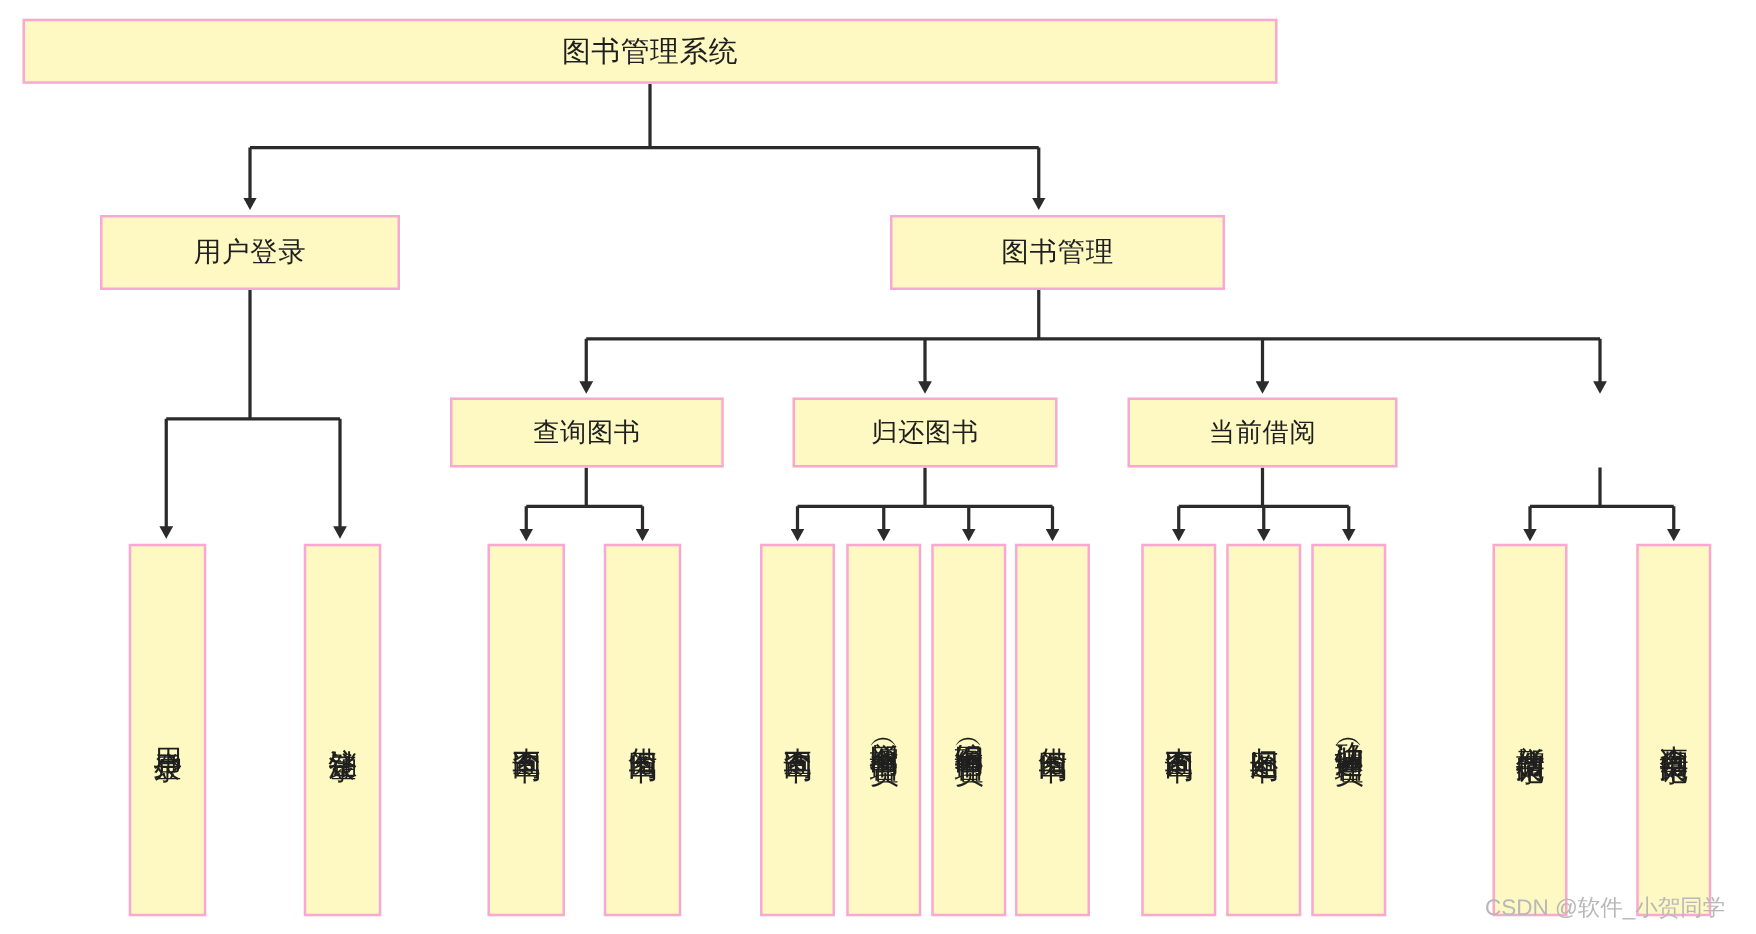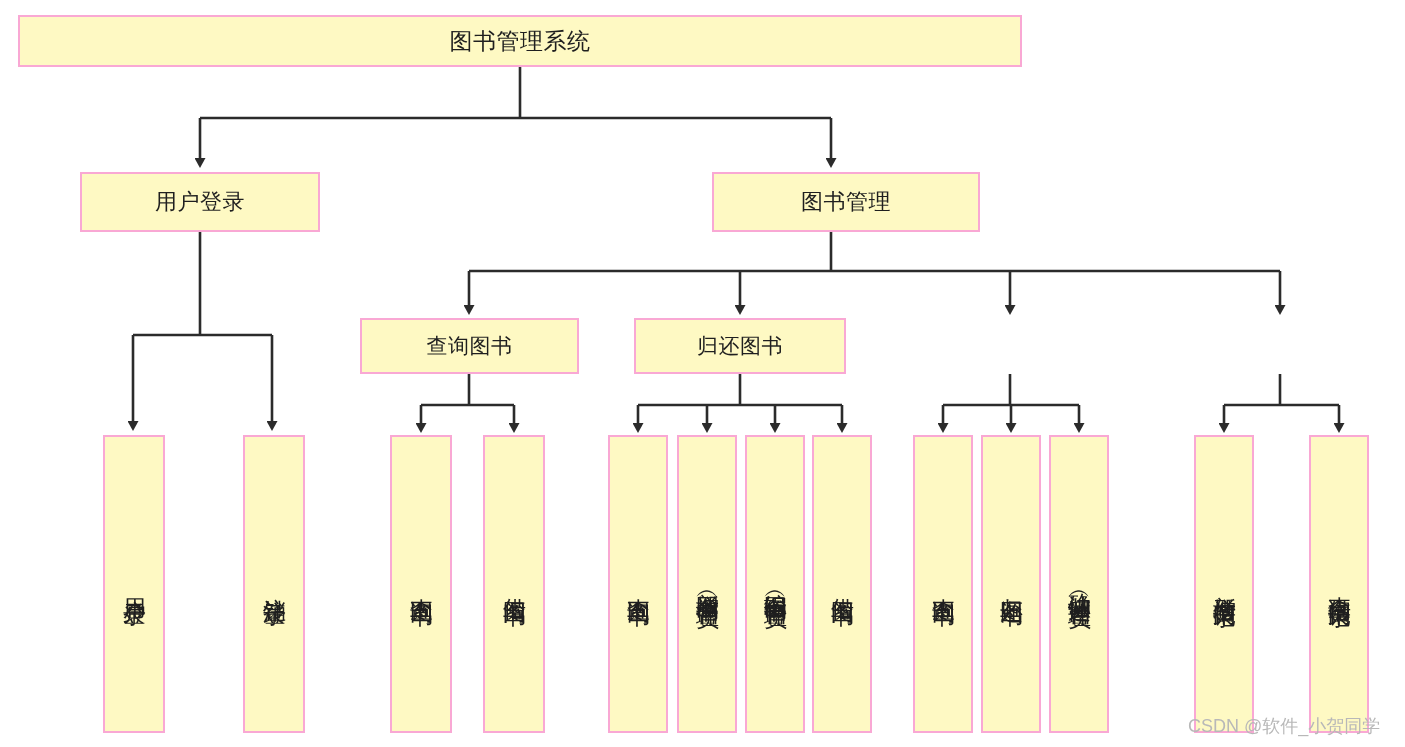--- a/index.html
+++ b/index.html
@@ -131,20 +131,23 @@
   <div class="node node-l2" style="left:712px; top:172px; width:268px; height:60px;">
     <span class="lbl">图书管理</span>
   </div>
 
   <div class="node node-l3" style="left:360px; top:318px; width:219px; height:56px;">
     <span class="lbl">查询图书</span>
   </div>
   <div class="node node-l3" style="left:634px; top:318px; width:212px; height:56px;">
     <span class="lbl">归还图书</span>
   </div>
+  <div class="node node-l3" style="left:902px; top:318px; width:216px; height:56px;">
+    <span class="lbl">当前借阅</span>
+  </div>
 
   <div class="node node-leaf" style="left:103px; top:435px; width:62px; height:298px;">
     <span class="lbl">用户登录</span>
   </div>
   <div class="node node-leaf" style="left:243px; top:435px; width:62px; height:298px;">
     <span class="lbl">注销登录</span>
   </div>
 
   <div class="node node-leaf" style="left:390px; top:435px; width:62px; height:298px;">
     <span class="lbl">查询图书</span>

